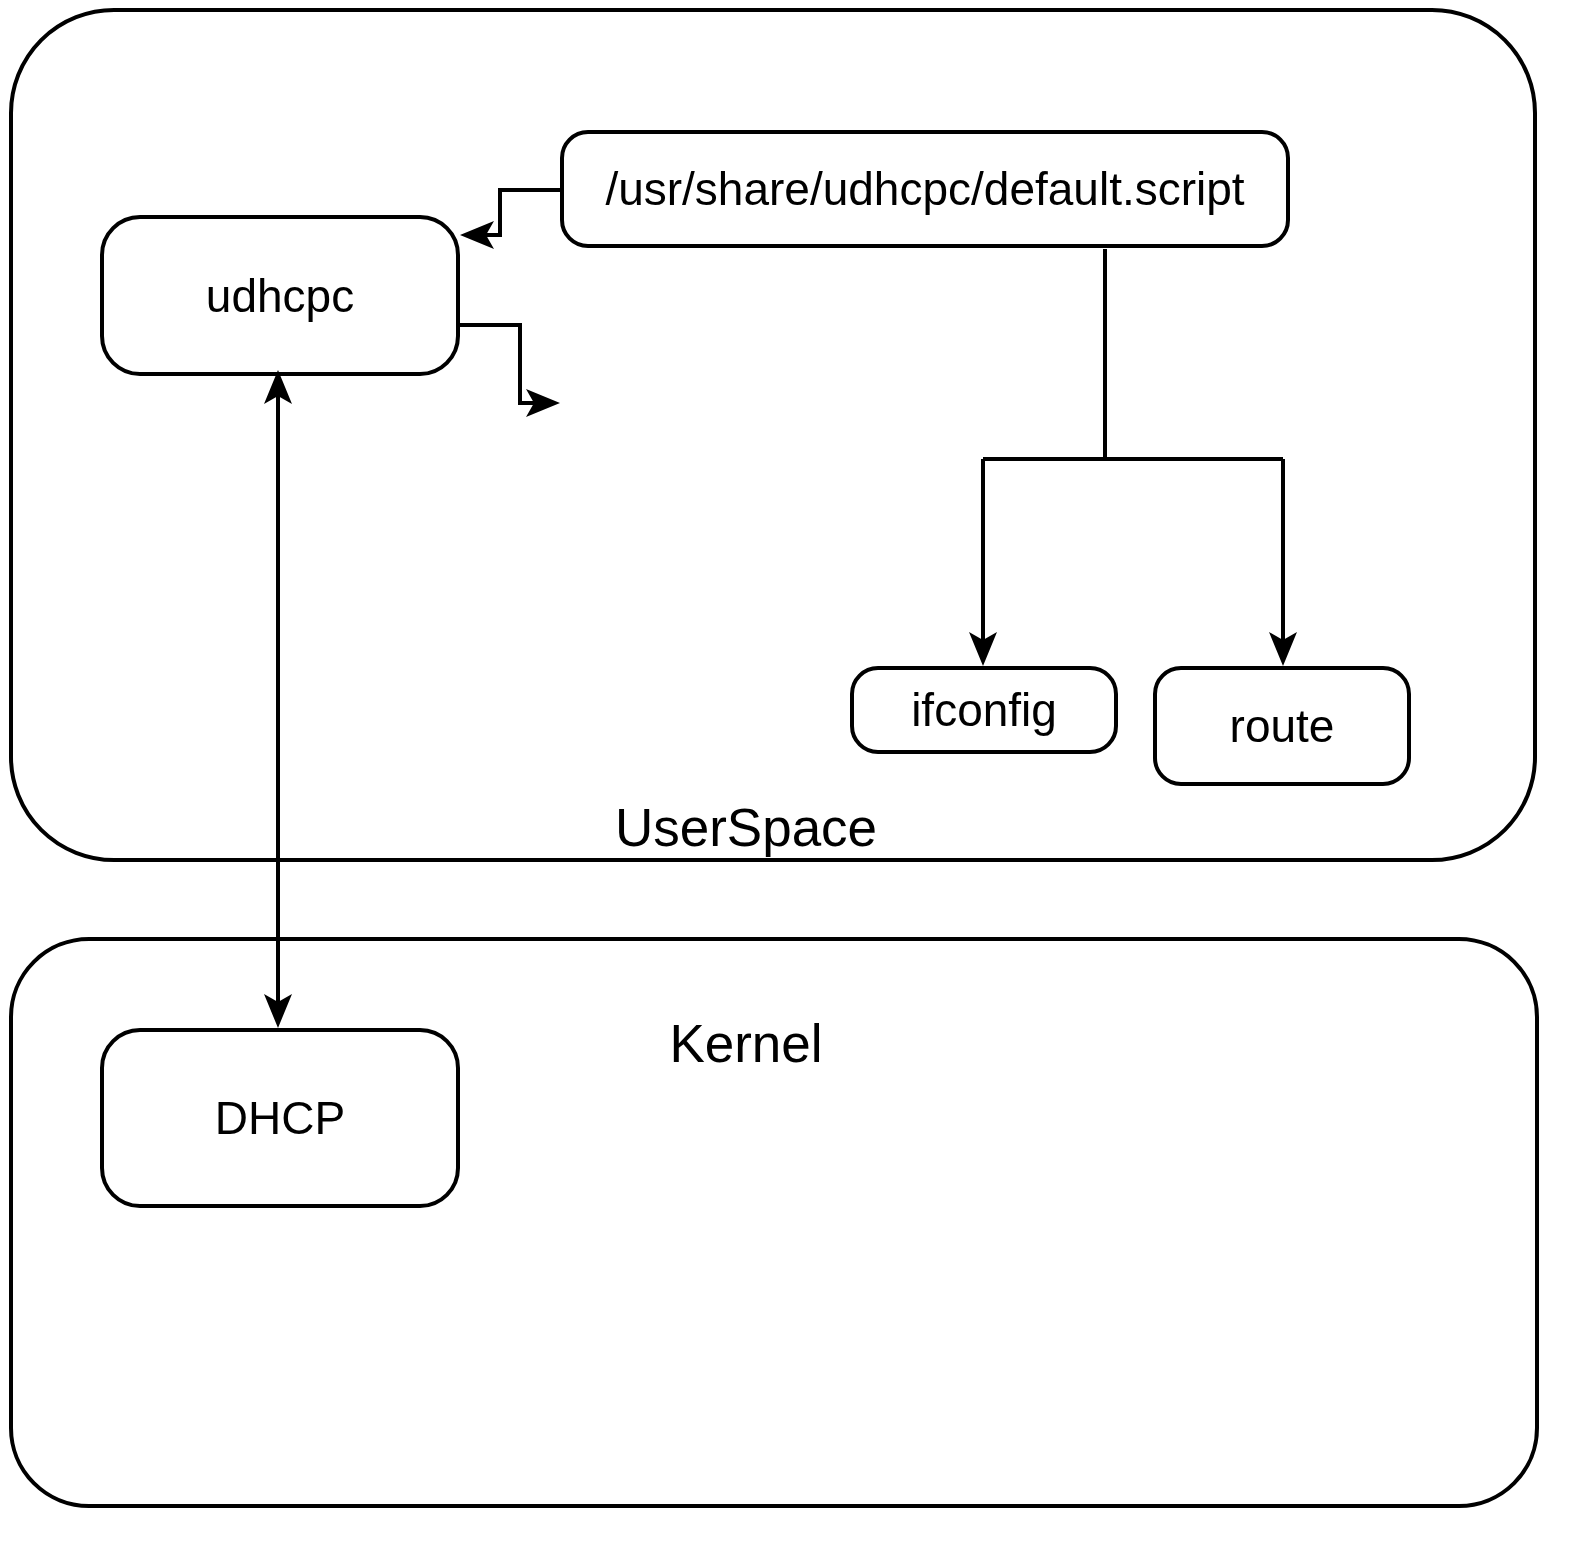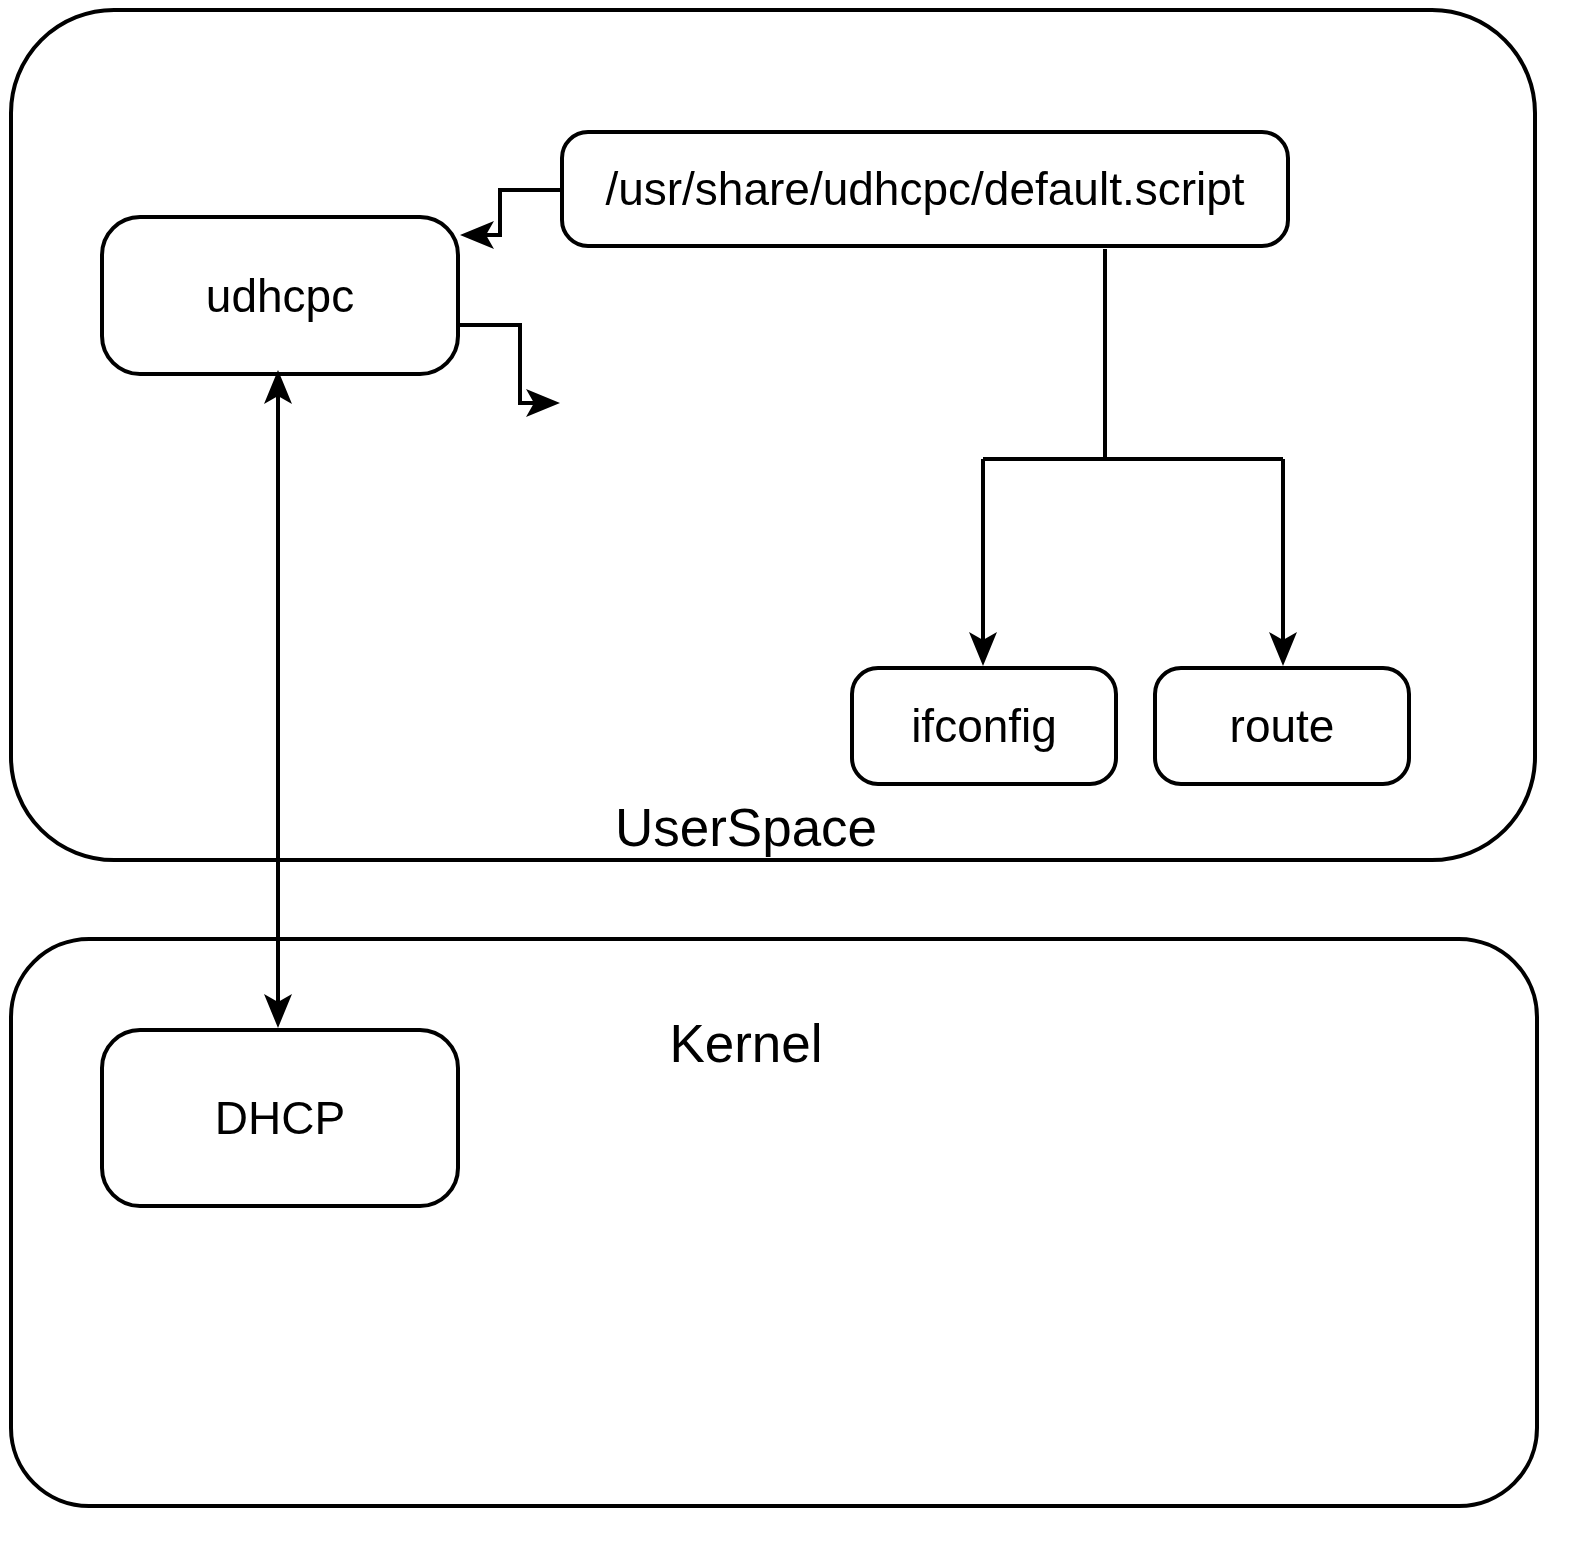--- a/index.html
+++ b/index.html
@@ -45,21 +45,21 @@
   }
   .radius-lg { border-radius: 40px; }
   .radius-sm { border-radius: 28px; }
   #userspace-box { left: 9px; top: 8px; width: 1528px; height: 854px; border-radius: 105px; }
   #kernel-box    { left: 9px; top: 937px; width: 1530px; height: 571px; border-radius: 80px; }
   #userspace-label { left: 746px; top: 827px; }
   #kernel-label    { left: 746px; top: 1043px; }
   #node-udhcpc         { left: 100px;  top: 190px;  width: 360px; height: 161px; margin-top: 25px; }
   #node-default-script { left: 560px;  top: 130px;  width: 730px; height: 118px; }
   #node-resolv-conf    { left: 560px;  top: 343px;  width: 396px; height: 120px; }
-  #node-ifconfig       { left: 850px;  top: 666px;  width: 268px; height: 120px; }
+  #node-ifconfig       { left: 850px;  top: 666px;  width: 268px; height: 88px; }
   #node-route          { left: 1153px; top: 666px;  width: 258px; height: 120px; }
   #node-dhcp           { left: 100px;  top: 1028px; width: 360px; height: 180px; }
   .connectors {
     position: absolute;
     left: 0;
     top: 0;
     width: 1581px;
     height: 1551px;
     pointer-events: none;
   }

